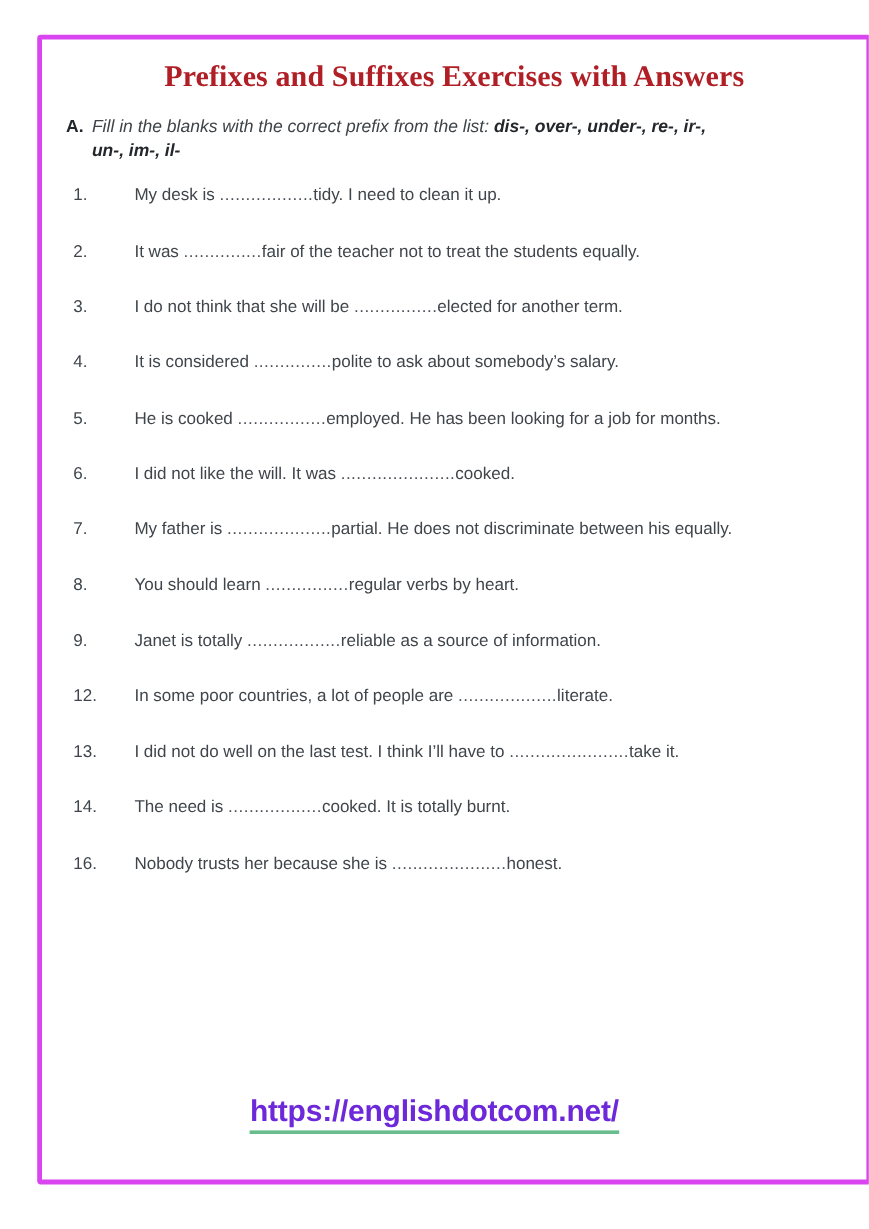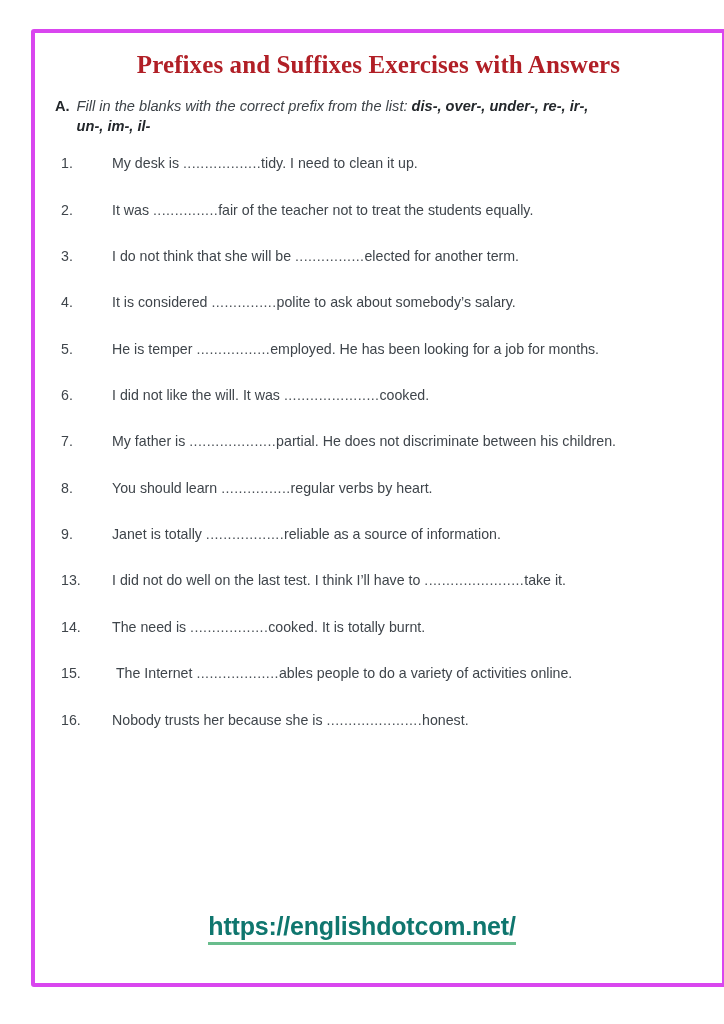--- a/index.html
+++ b/index.html
@@ -96,21 +96,21 @@
     position: absolute;
     left: 0;
     right: 0;
     top: 912px;
     text-align: center;
   }
   .footer-url .u {
     font-family: "Liberation Sans", sans-serif;
     font-weight: bold;
     font-size: 25px;
-    color: #0f766e;
+    color: #6d28d9;
     letter-spacing: -0.2px;
     border-bottom: 3px solid #69bd8d;
     padding-bottom: 1px;
     display: inline-block;
     text-decoration: none;
   }
 
   .watermark {
     position: absolute;
     left: 566px;
@@ -147,49 +147,49 @@
       <li class="item">
         <span class="num">3.</span>
         <span class="body"><span>I do not think that she will be </span><span class="dots">................</span><span>elected for another term.</span></span>
       </li>
       <li class="item">
         <span class="num">4.</span>
         <span class="body"><span>It is considered </span><span class="dots">...............</span><span>polite to ask about somebody’s salary.</span></span>
       </li>
       <li class="item">
         <span class="num">5.</span>
-        <span class="body"><span>He is temper </span><span class="dots">.................</span><span>employed. He has been looking for a job for months.</span></span>
+        <span class="body"><span>He is cooked </span><span class="dots">.................</span><span>employed. He has been looking for a job for months.</span></span>
       </li>
       <li class="item">
         <span class="num">6.</span>
         <span class="body"><span>I did not like the will. It was </span><span class="dots">......................</span><span>cooked.</span></span>
       </li>
       <li class="item">
         <span class="num">7.</span>
-        <span class="body"><span>My father is </span><span class="dots">....................</span><span>partial. He does not discriminate between his children.</span></span>
+        <span class="body"><span>My father is </span><span class="dots">....................</span><span>partial. He does not discriminate between his equally.</span></span>
       </li>
       <li class="item">
         <span class="num">8.</span>
         <span class="body"><span>You should learn </span><span class="dots">................</span><span>regular verbs by heart.</span></span>
       </li>
       <li class="item">
         <span class="num">9.</span>
         <span class="body"><span>Janet is totally </span><span class="dots">..................</span><span>reliable as a source of information.</span></span>
       </li>
       <li class="item">
+        <span class="num">12.</span>
+        <span class="body"><span>In some poor countries, a lot of people are </span><span class="dots">...................</span><span>literate.</span></span>
+      </li>
+      <li class="item">
         <span class="num">13.</span>
         <span class="body"><span>I did not do well on the last test. I think I’ll have to </span><span class="dots">.......................</span><span>take it.</span></span>
       </li>
       <li class="item">
         <span class="num">14.</span>
         <span class="body"><span>The need is </span><span class="dots">..................</span><span>cooked. It is totally burnt.</span></span>
-      </li>
-      <li class="item">
-        <span class="num">15.</span>
-        <span class="body"><span> The Internet </span><span class="dots">...................</span><span>ables people to do a variety of activities online.</span></span>
       </li>
       <li class="item">
         <span class="num">16.</span>
         <span class="body"><span>Nobody trusts her because she is </span><span class="dots">......................</span><span>honest.</span></span>
       </li>
     </ol>
 
 </div>
 
 <div class="footer-url">

